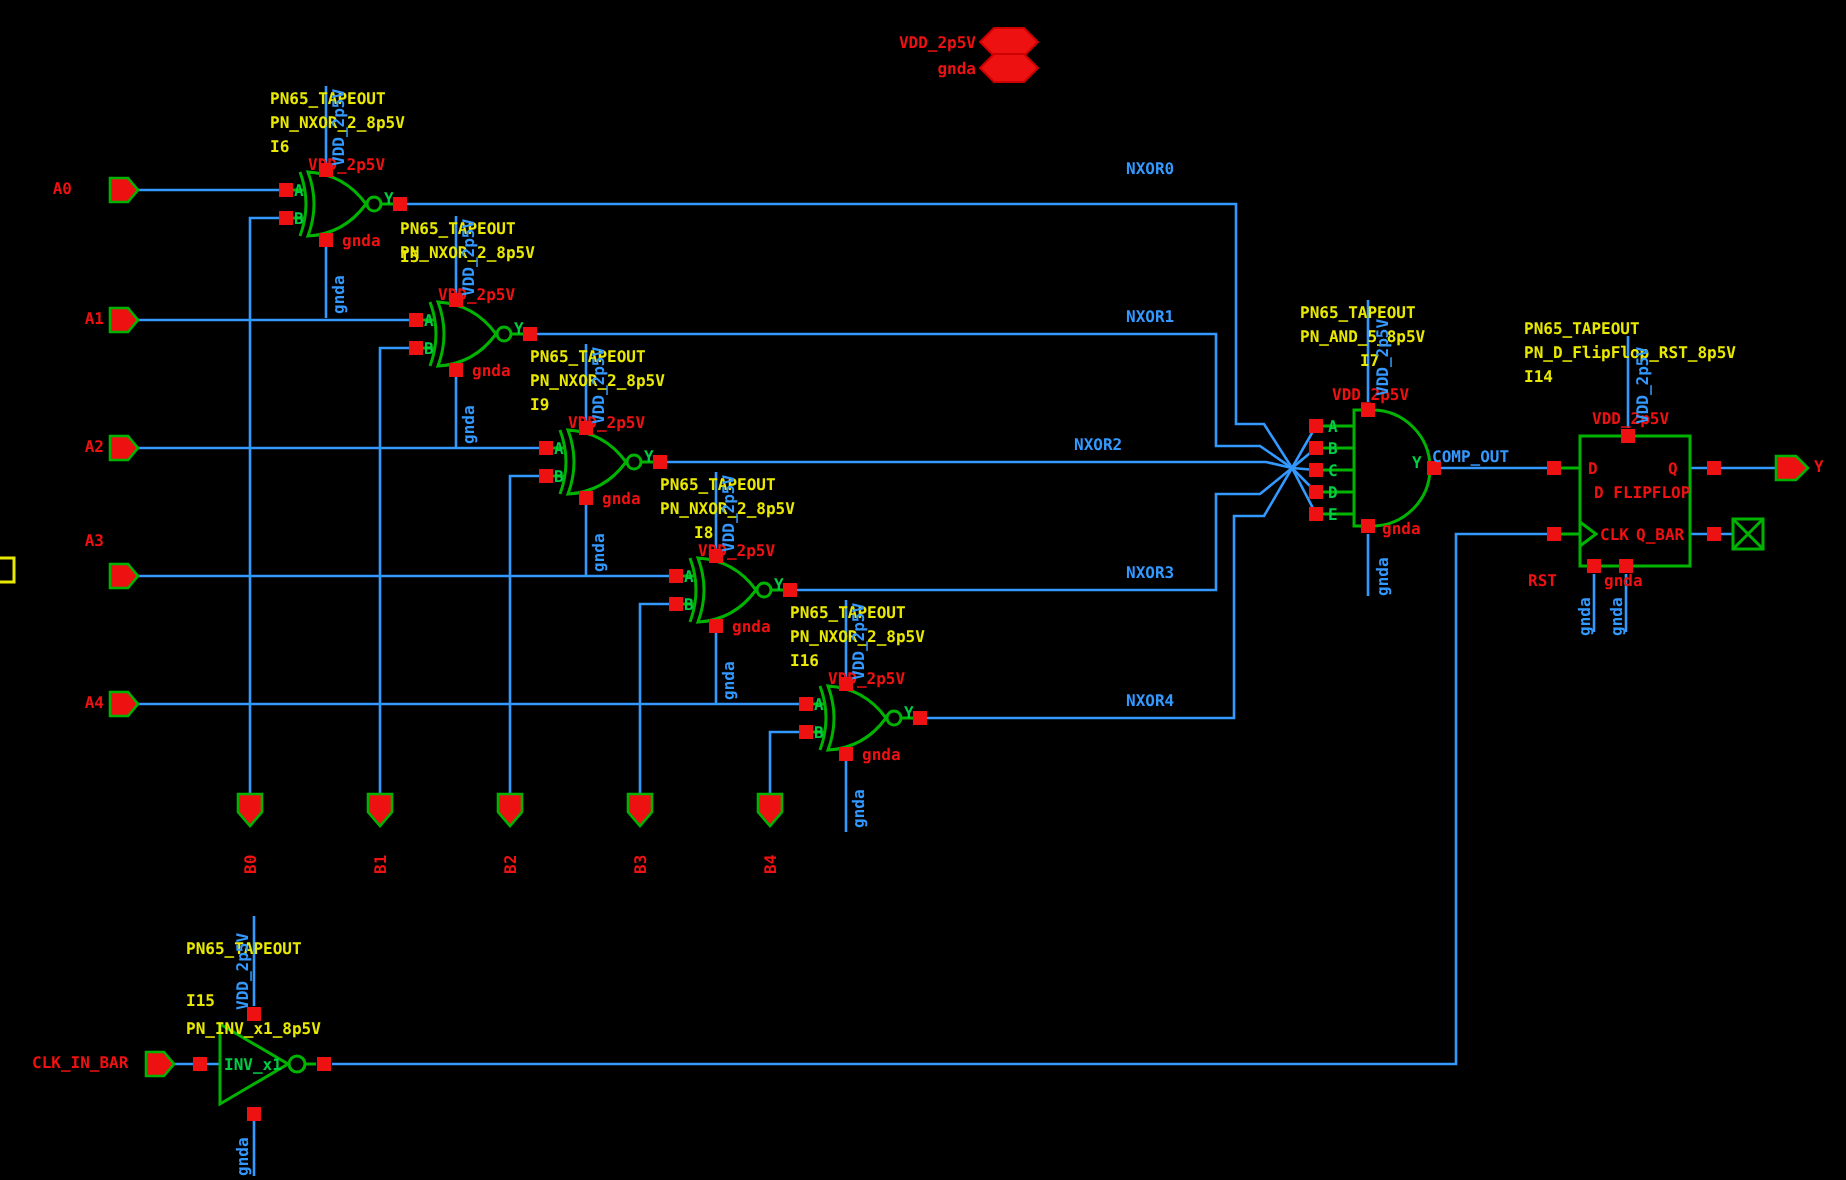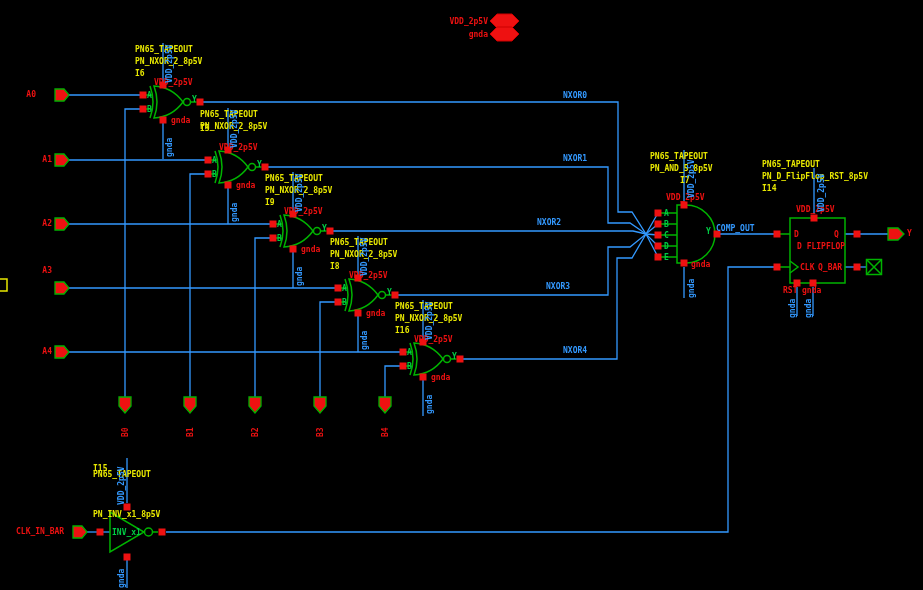--- a/index.html
+++ b/index.html
@@ -155,24 +155,24 @@
   <div class="lbl red ra" style="left:32px;top:219px;width:20px">A2</div>
   <div class="lbl red ra" style="left:32px;top:266px;width:20px">A3</div>
   <div class="lbl red ra" style="left:32px;top:347px;width:20px">A4</div>
   <div class="lbl red rot" style="left:121px;top:437px">B0</div>
   <div class="lbl red rot" style="left:186px;top:437px">B1</div>
   <div class="lbl red rot" style="left:251px;top:437px">B2</div>
   <div class="lbl red rot" style="left:316px;top:437px">B3</div>
   <div class="lbl red rot" style="left:381px;top:437px">B4</div>
   <div class="lbl red" style="left:16px;top:527px">CLK_IN_BAR</div>
   <div class="lbl red" style="left:907px;top:229px">Y</div>
-  <div class="lbl blu" style="left:563px;top:91px">NXOR0</div>
+  <div class="lbl blu" style="left:563px;top:80px">NXOR0</div>
   <div class="lbl blu" style="left:563px;top:154px">NXOR1</div>
   <div class="lbl blu" style="left:537px;top:218px">NXOR2</div>
-  <div class="lbl blu" style="left:546px;top:282px">NXOR3</div>
+  <div class="lbl blu" style="left:563px;top:282px">NXOR3</div>
   <div class="lbl blu" style="left:563px;top:346px">NXOR4</div>
   <div class="lbl blu" style="left:716px;top:224px">COMP_OUT</div>
 
   <div class="lbl red ra" style="left:428px;top:17px;width:60px">VDD_2p5V</div>
   <div class="lbl red ra" style="left:428px;top:30px;width:60px">gnda</div>
 
   <div class="lbl yel" style="left:135px;top:45px">PN65_TAPEOUT</div>
   <div class="lbl yel" style="left:135px;top:57px">PN_NXOR_2_8p5V</div>
   <div class="lbl yel" style="left:135px;top:69px">I6</div>
   <div class="lbl red" style="left:154px;top:78px">VDD_2p5V</div>
@@ -200,21 +200,21 @@
   <div class="lbl red" style="left:284px;top:207px">VDD_2p5V</div>
   <div class="lbl red" style="left:301px;top:245px">gnda</div>
   <div class="lbl grn" style="left:277px;top:220px">A</div>
   <div class="lbl grn" style="left:277px;top:234px">B</div>
   <div class="lbl grn" style="left:322px;top:224px">Y</div>
   <div class="lbl blu rot" style="left:295px;top:212px">VDD_2p5V</div>
   <div class="lbl blu rot" style="left:295px;top:286px">gnda</div>
 
   <div class="lbl yel" style="left:330px;top:238px">PN65_TAPEOUT</div>
   <div class="lbl yel" style="left:330px;top:250px">PN_NXOR_2_8p5V</div>
-  <div class="lbl yel" style="left:330px;top:262px">I8</div>
+  <div class="lbl yel" style="left:347px;top:262px">I8</div>
   <div class="lbl red" style="left:349px;top:271px">VDD_2p5V</div>
   <div class="lbl red" style="left:366px;top:309px">gnda</div>
   <div class="lbl grn" style="left:342px;top:284px">A</div>
   <div class="lbl grn" style="left:342px;top:298px">B</div>
   <div class="lbl grn" style="left:387px;top:288px">Y</div>
   <div class="lbl blu rot" style="left:360px;top:276px">VDD_2p5V</div>
   <div class="lbl blu rot" style="left:360px;top:350px">gnda</div>
 
   <div class="lbl yel" style="left:395px;top:302px">PN65_TAPEOUT</div>
   <div class="lbl yel" style="left:395px;top:314px">PN_NXOR_2_8p5V</div>
@@ -243,26 +243,26 @@
 
   <div class="lbl yel" style="left:762px;top:160px">PN65_TAPEOUT</div>
   <div class="lbl yel" style="left:762px;top:172px">PN_D_FlipFlop_RST_8p5V</div>
   <div class="lbl yel" style="left:762px;top:184px">I14</div>
   <div class="lbl red" style="left:796px;top:205px">VDD_2p5V</div>
   <div class="lbl red" style="left:794px;top:230px">D</div>
   <div class="lbl red" style="left:834px;top:230px">Q</div>
   <div class="lbl red" style="left:797px;top:242px">D FLIPFLOP</div>
   <div class="lbl red" style="left:800px;top:263px">CLK</div>
   <div class="lbl red" style="left:818px;top:263px">Q_BAR</div>
-  <div class="lbl red" style="left:783px;top:286px">RST</div>
+  <div class="lbl red" style="left:764px;top:286px">RST</div>
   <div class="lbl red" style="left:802px;top:286px">gnda</div>
   <div class="lbl blu rot" style="left:817px;top:212px">VDD_2p5V</div>
   <div class="lbl blu rot" style="left:788px;top:318px">gnda</div>
   <div class="lbl blu rot" style="left:804px;top:318px">gnda</div>
 
   <div class="lbl yel" style="left:93px;top:470px">PN65_TAPEOUT</div>
   <div class="lbl yel" style="left:93px;top:510px">PN_INV_x1_8p5V</div>
-  <div class="lbl yel" style="left:93px;top:464px">I15</div>
+  <div class="lbl yel" style="left:93px;top:496px">I15</div>
   <div class="lbl grn" style="left:112px;top:528px">INV_x1</div>
   <div class="lbl blu rot" style="left:117px;top:505px">VDD_2p5V</div>
   <div class="lbl blu rot" style="left:117px;top:588px">gnda</div>
 
 </div>
 
 </body></html>

